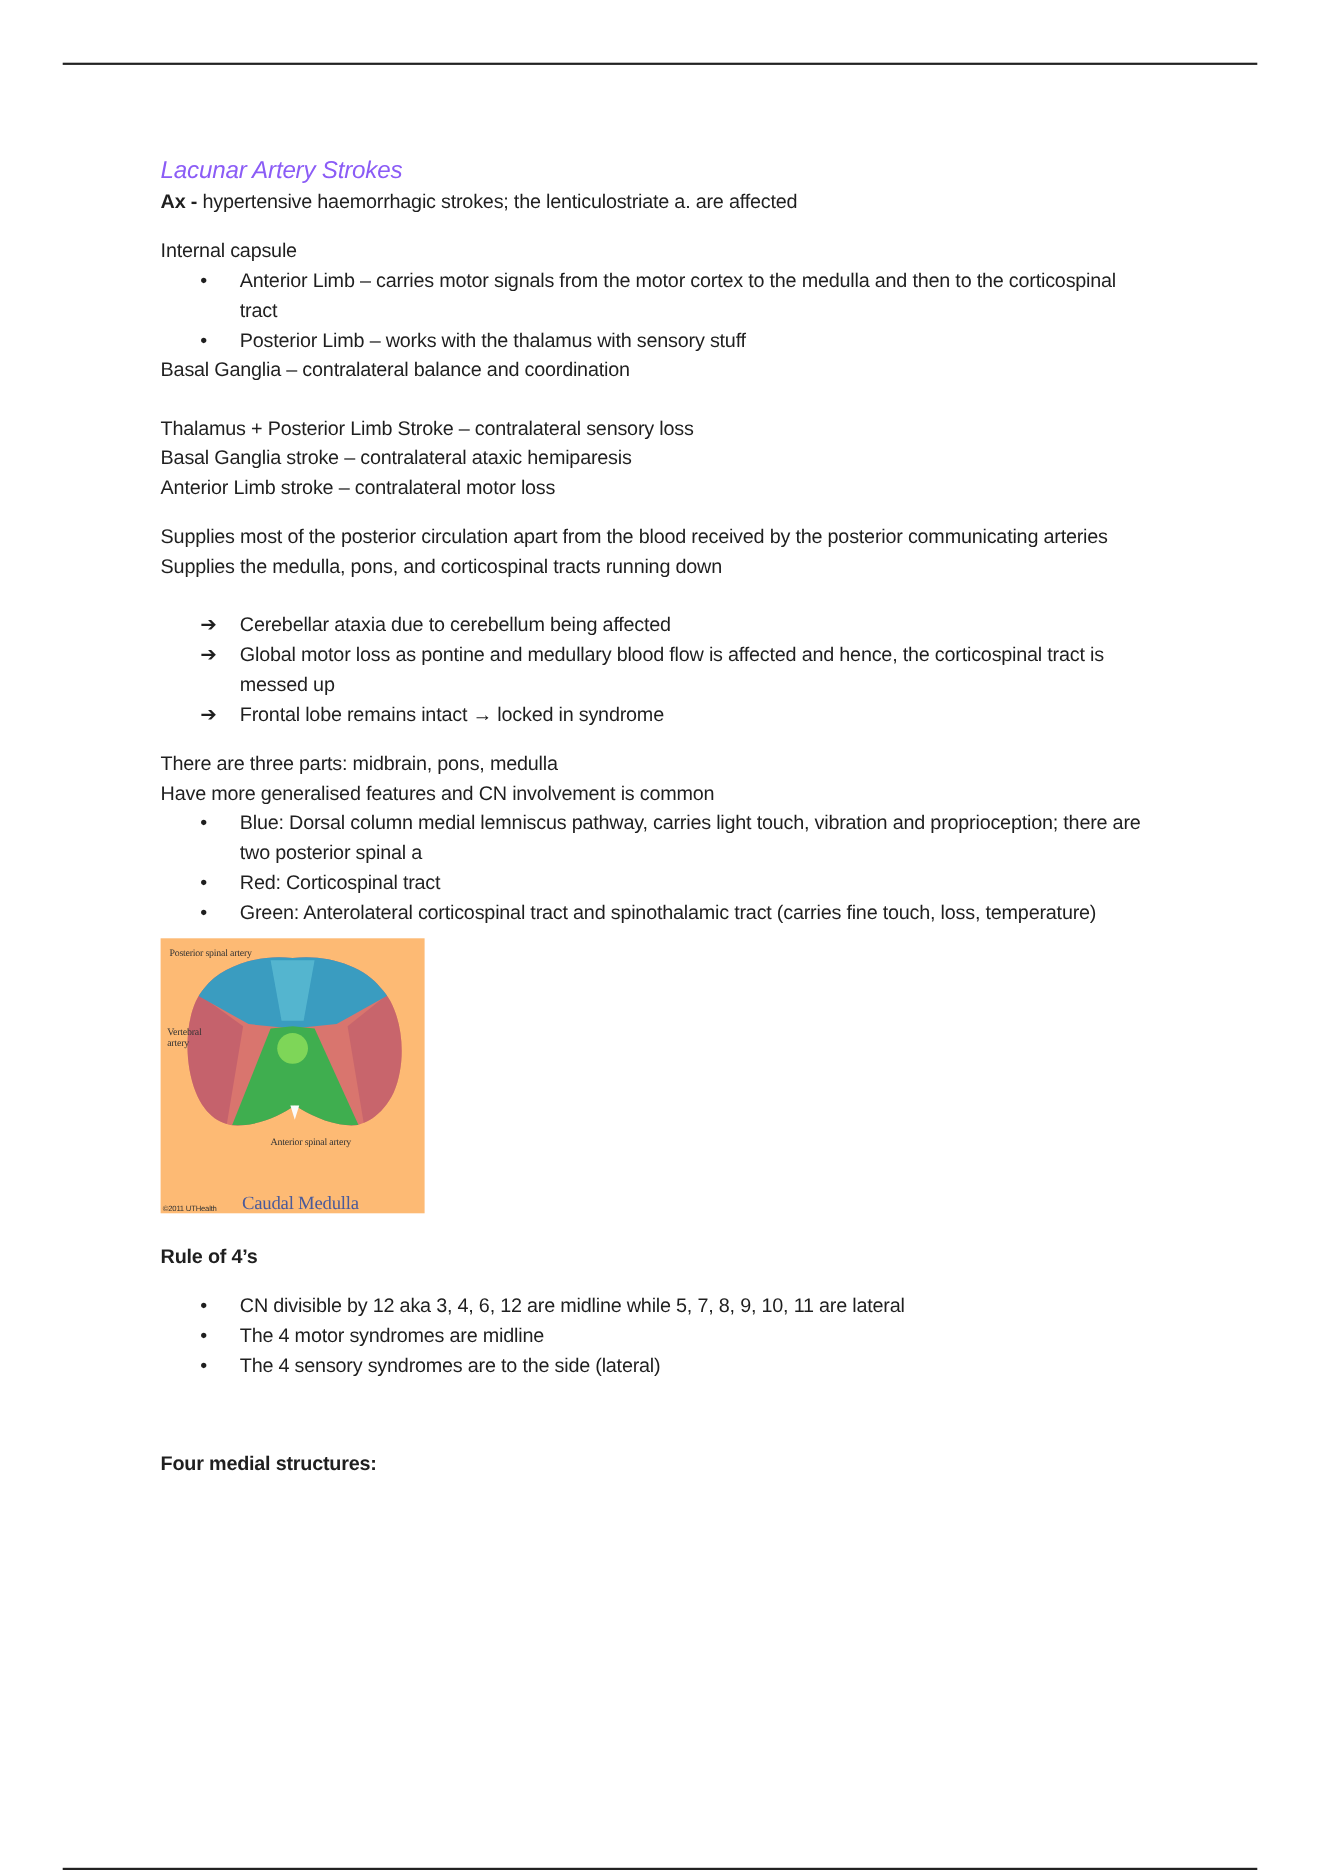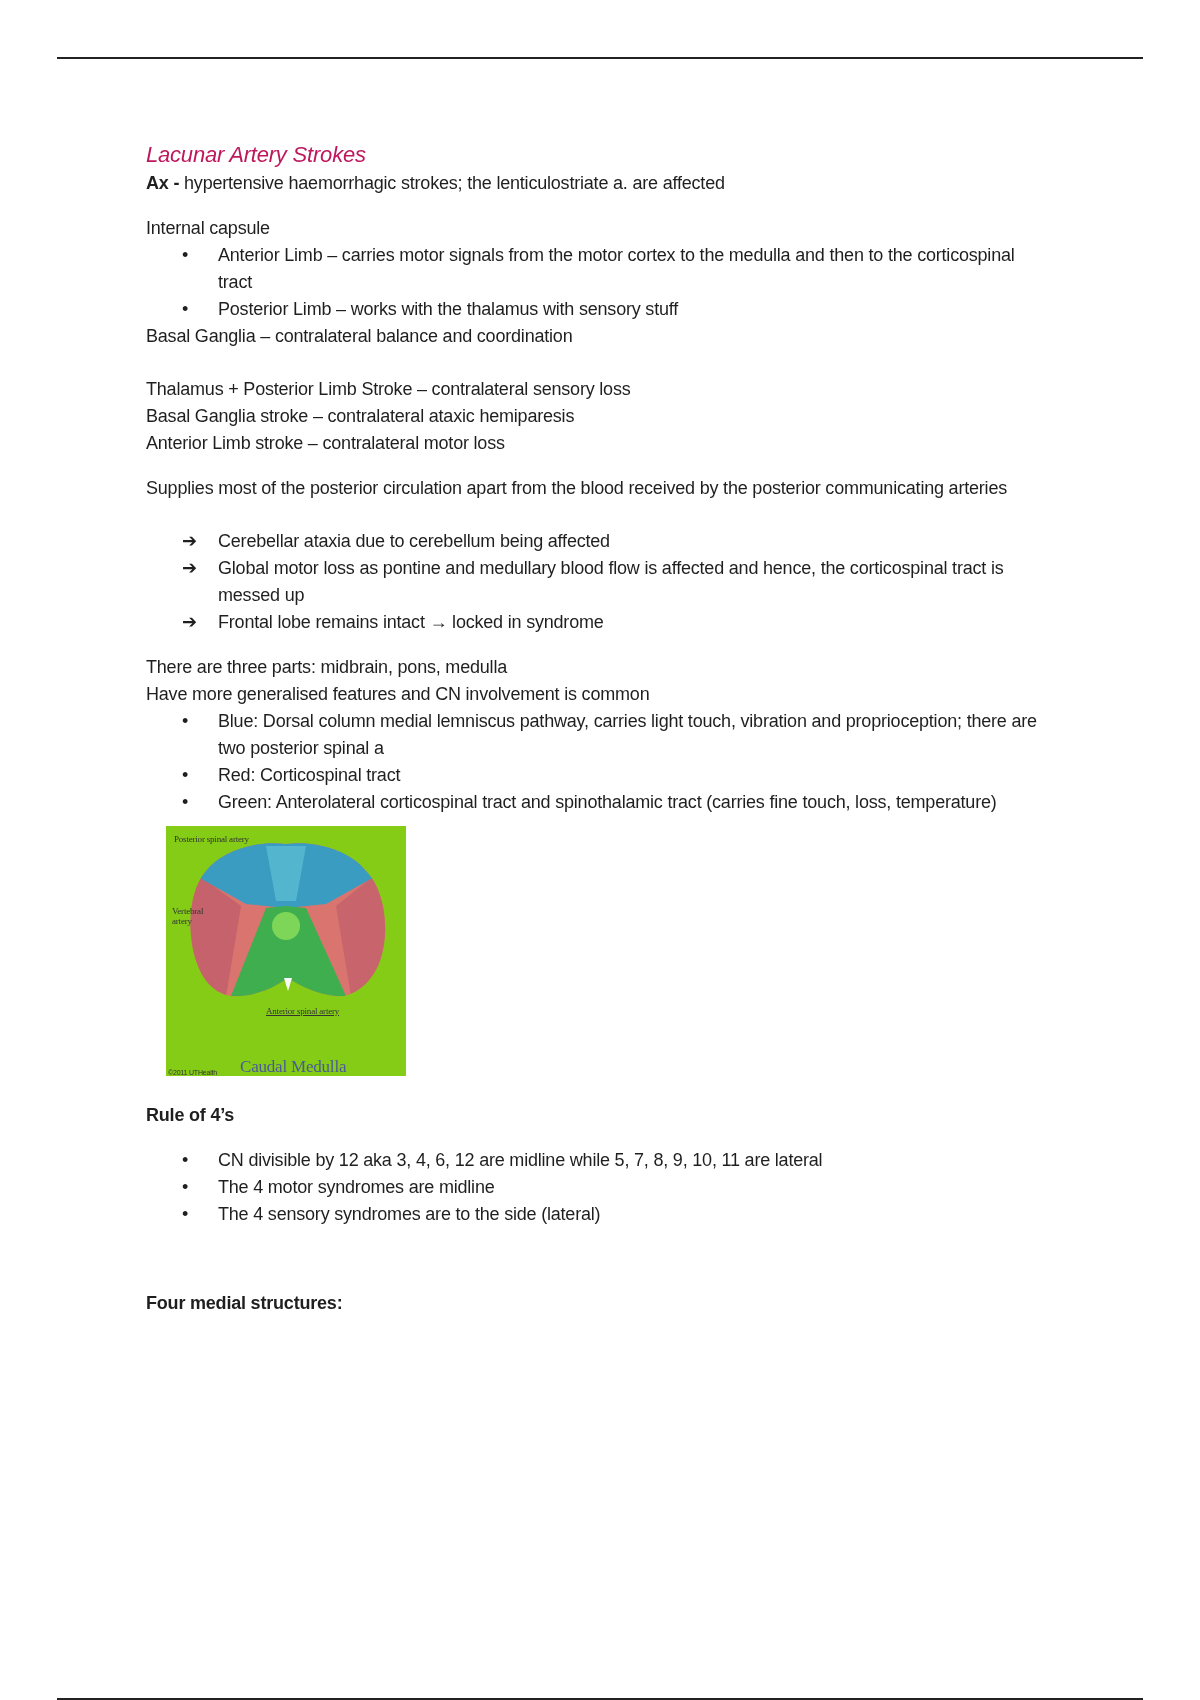--- a/index.html
+++ b/index.html
@@ -13,35 +13,34 @@
     }
     .rule-top { top: 57px; }
     .rule-bottom { top: 1698px; }
     .content {
       position: absolute; left: 146px; top: 140px; width: 900px;
       font-size: 18px; line-height: 27px;
       letter-spacing: -0.2px;
     }
     p { margin: 0; }
     .h-blue {
-      color: #be185d; font-style: italic; font-size: 20px; line-height: 30px;
+      color: #8b5cf6; font-style: italic; font-size: 20px; line-height: 30px;
     }
     .h-blue.large { font-size: 22px; }
     .gap { height: 18px; }
     .gap-lg { height: 26px; }
     ul { list-style: none; margin: 0; padding: 0; }
     li { position: relative; padding-left: 72px; }
     li .marker {
       position: absolute; left: 36px; top: 0; width: 20px; text-align: left;
     }
     .bold { font-weight: bold; }
     .figure {
       position: relative; width: 240px; height: 250px; margin-top: 10px;
-      background: #84cc16;
-      margin-left: 20px;
+      background: #fdba74;
     }
     .figure svg { position: absolute; left: 0; top: 0; }
     .fig-label {
       position: absolute; font-family: "Liberation Serif", serif; font-size: 9px; line-height: 10px; color: #333;
     }
     .fig-caption {
       position: absolute; left: 74px; top: 227px; font-family: "Liberation Serif", serif;
       font-size: 17px; color: #4a5a9a;
     }
     .fig-copy {
@@ -65,20 +64,21 @@
     <li><span class="marker">•</span><span>Posterior Limb – works with the thalamus with sensory stuff</span></li>
   </ul>
   <p>Basal Ganglia – contralateral balance and coordination</p>
   <div class="gap-lg"></div>
   <p>Thalamus + Posterior Limb Stroke – contralateral sensory loss</p>
   <p>Basal Ganglia stroke – contralateral ataxic hemiparesis</p>
   <p>Anterior Limb stroke – contralateral motor loss</p>
   <div class="gap"></div>
 
   <p>Supplies most of the posterior circulation apart from the blood received by the posterior communicating arteries</p>
+  <p>Supplies the medulla, pons, and corticospinal tracts running down</p>
   <div class="gap-lg"></div>
   <ul>
     <li><span class="marker">➔</span><span>Cerebellar ataxia due to cerebellum being affected</span></li>
     <li><span class="marker">➔</span><span>Global motor loss as pontine and medullary blood flow is affected and hence, the corticospinal tract is messed up</span></li>
     <li><span class="marker">➔</span><span>Frontal lobe remains intact → locked in syndrome</span></li>
   </ul>
   <div class="gap"></div>
 
   <p>There are three parts: midbrain, pons, medulla</p>
   <p>Have more generalised features and CN involvement is common</p>
@@ -101,21 +101,21 @@
         <path d="M220,40 L170,80 L185,170 L220,170 Z" fill="#b7556a" opacity="0.5"></path>
         <path d="M30,10 L210,10 L210,50 L160,78 L120,82 L80,78 L30,50 Z" fill="#3a9cc0"></path>
         <path d="M100,20 L140,20 L130,75 L110,75 Z" fill="#5fc0d6" opacity="0.7"></path>
         <path d="M120,80 L100,82 L65,170 L180,170 L140,82 Z" fill="#3fae4f"></path>
         <ellipse cx="120" cy="100" rx="14" ry="14" fill="#8fe05a" opacity="0.8"></ellipse>
       </g>
       <path d="M118,152 L122,165 L126,152 Z" fill="#fbfbfb"></path>
     </svg>
     <div class="fig-label" style="left:8px;top:8px;width:80px;">Posterior spinal artery</div>
     <div class="fig-label" style="left:6px;top:80px;width:50px;">Vertebral artery</div>
-    <div class="fig-label" style="left:100px;top:180px;width:80px;text-decoration:underline;">Anterior spinal artery</div>
+    <div class="fig-label" style="left:100px;top:180px;width:80px;">Anterior spinal artery</div>
     <div class="fig-copy">©2011 UTHealth</div>
     <div class="fig-caption">Caudal Medulla</div>
   </div>
 
   <div class="gap-lg"></div>
 
   <p class="bold">Rule of 4’s</p>
   <div class="gap"></div>
   <ul>
     <li><span class="marker">•</span><span>CN divisible by 12 aka 3, 4, 6, 12 are midline while 5, 7, 8, 9, 10, 11 are lateral</span></li>

